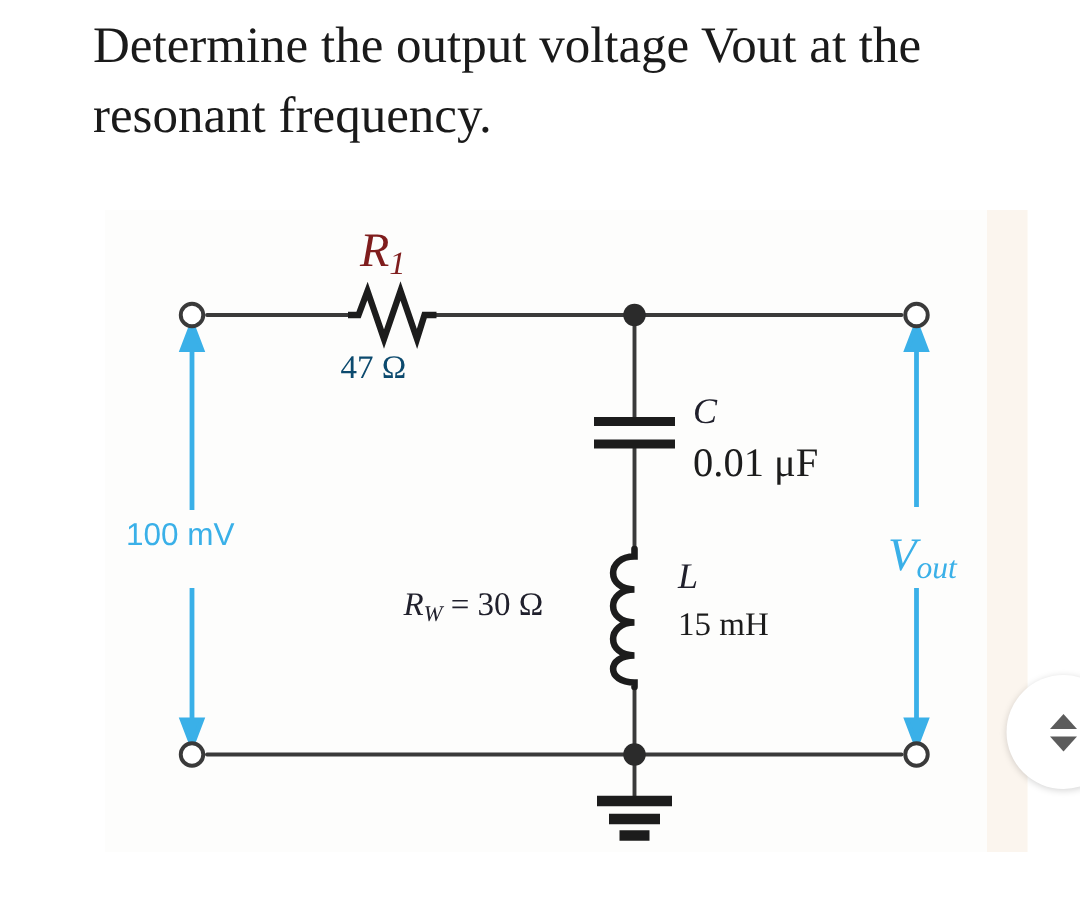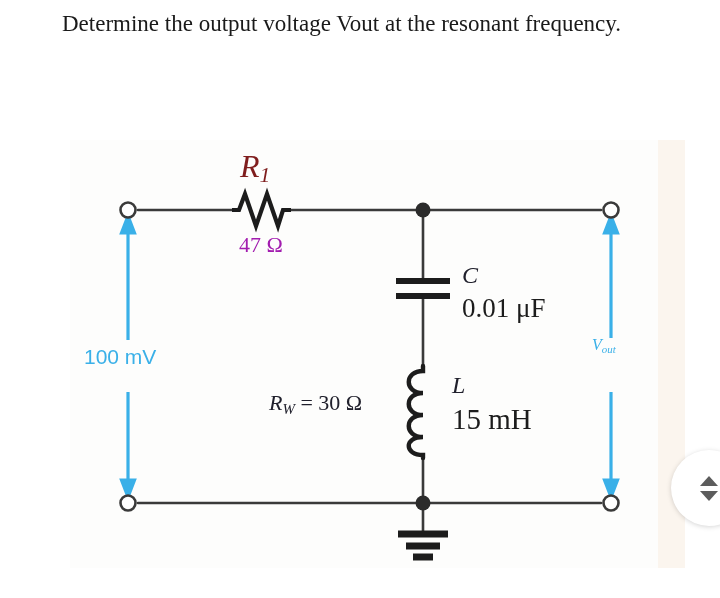--- a/index.html
+++ b/index.html
@@ -13,21 +13,21 @@
     position: relative;
     overflow: hidden;
     font-family: "Liberation Serif", "DejaVu Serif", serif;
   }
 
   #question-text {
     position: absolute;
     left: 62px;
     top: 8px;
     width: 580px;
-    font-size: 23px;
+    font-size: 34px;
     line-height: 1.38;
     color: #1a1a1a;
     font-family: "Liberation Serif", "DejaVu Serif", serif;
   }
 
   #figure-panel {
     position: absolute;
     left: 70px;
     top: 140px;
     width: 615px;
@@ -65,57 +65,56 @@
   }
 
   #label-r1 {
     left: 240px; top: 148px;
     font-size: 32px;
     color: #7f1d1d;
   }
   #label-r1-value {
     left: 227px; top: 232px;
     font-size: 22px;
-    color: #a21caf;
-    margin-left: 12px;
+    color: #0c4a6e;
   }
   #label-c {
     left: 462px; top: 262px;
     font-size: 24px;
     color: #20202c;
   }
   #label-c-value {
     left: 462px; top: 293px;
     font-size: 27px;
     color: #1c1c1c;
   }
   #label-l {
     left: 452px; top: 372px;
     font-size: 24px;
     color: #20202c;
   }
   #label-l-value {
     left: 452px; top: 403px;
-    font-size: 29px;
+    font-size: 22px;
     color: #1c1c1c;
   }
   #label-rw {
     left: 269px; top: 390px;
     font-size: 22px;
     color: #20202c;
   }
   #label-source {
     left: 84px; top: 345px;
     font-size: 21px;
     color: #3ab0e8;
     font-family: Liberation Sans, sans-serif;
   }
   #label-vout {
-    left: 592px; top: 336px;
-    font-size: 16px;
+    left: 592px; top: 352px;
+    font-size: 31px;
     color: #3ab0e8;
     font-style: italic;
     text-align: right;
   }
   #label-vout sub {
     color: #3ab0e8;
   }
 
   #scroll-stepper {
     position: absolute;

